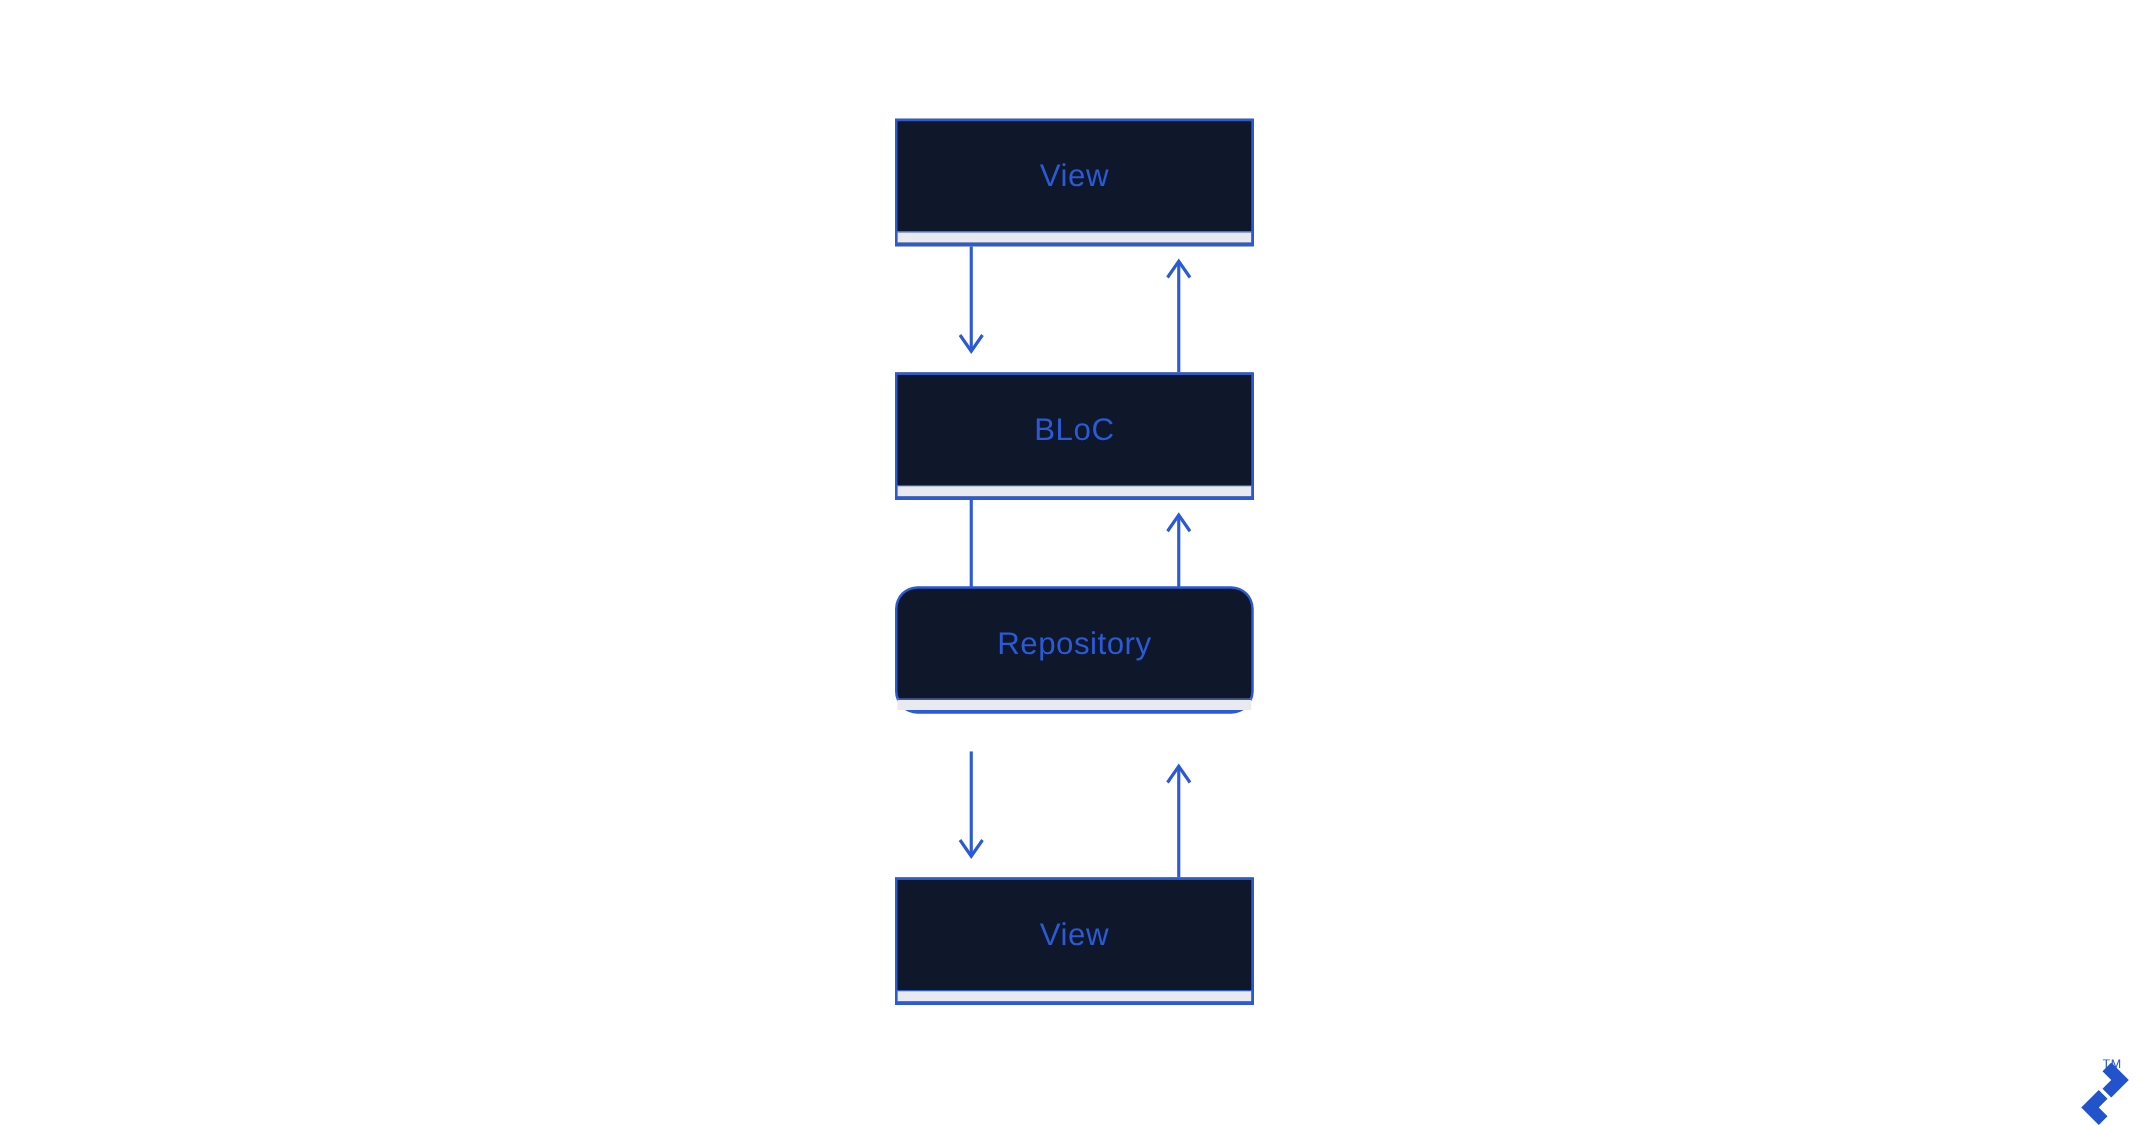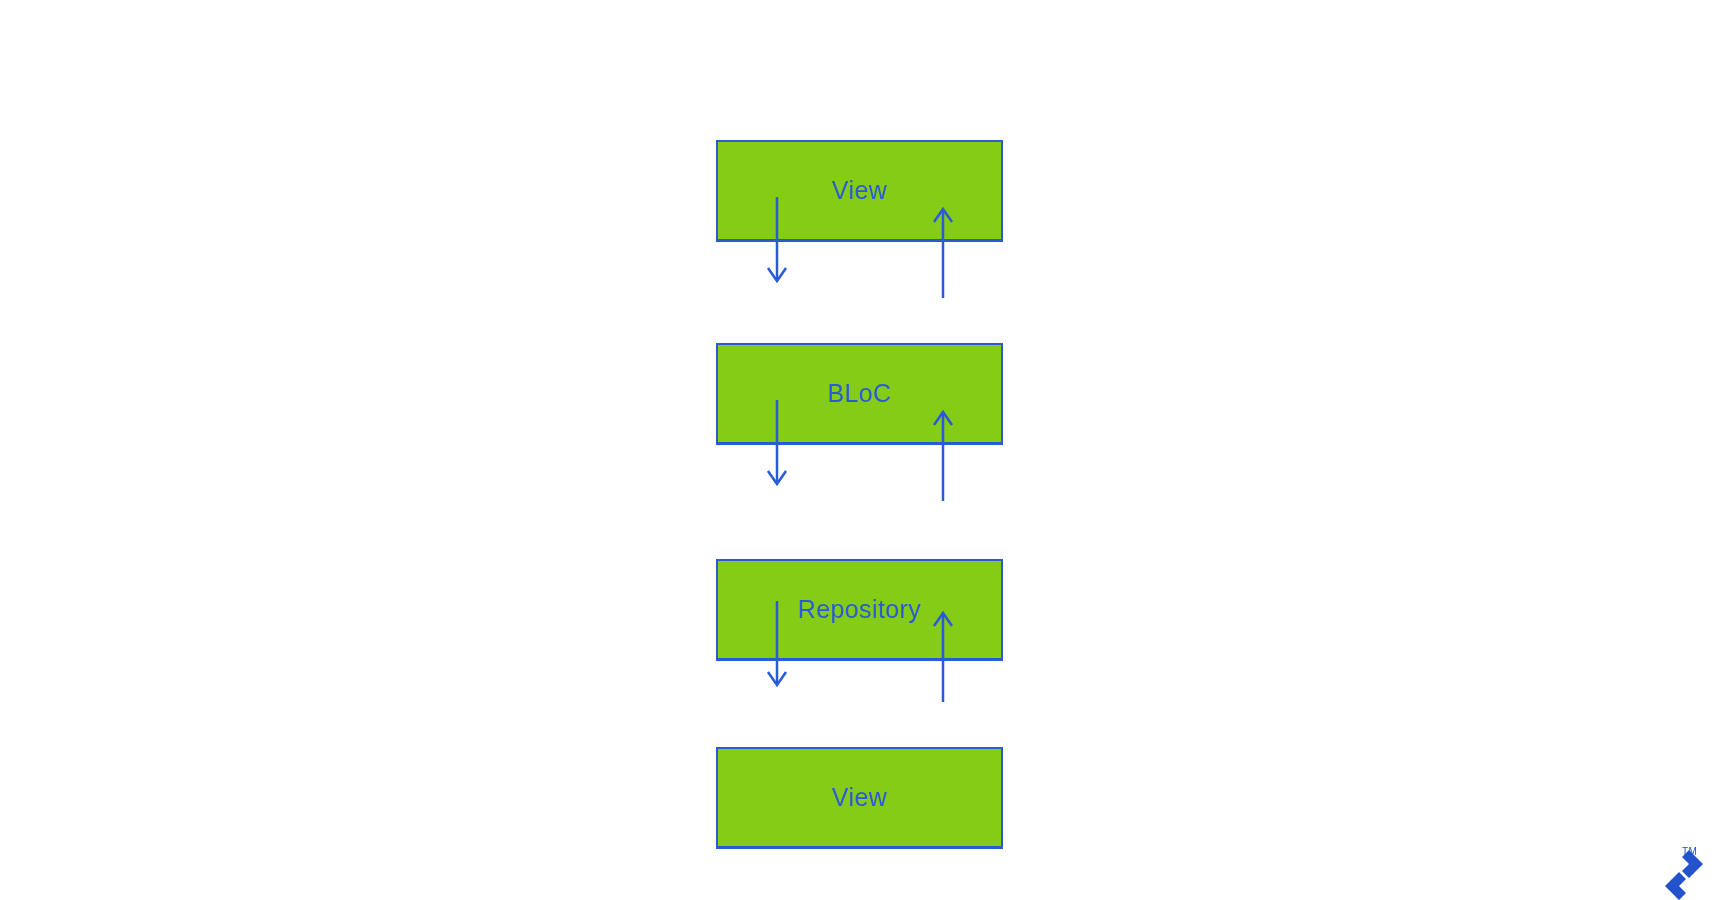--- a/index.html
+++ b/index.html
@@ -15,44 +15,44 @@
   .canvas{position:absolute;left:0;top:0;width:1720px;height:900px;background:var(--bg);}
 
   
   .node{
     position:absolute;
     left:716px;
     width:287px;
     height:102px;
     border:2px solid var(--diagram-blue);
     border-bottom-width:3px;
-    background:#84cc16;
+    background:#0f172a;
     display:flex;
-    margin-top:45px;
+    flex-direction:column;
   }
   .node .node-body{
     flex:1;
     display:flex;
     align-items:center;
     justify-content:center;
   }
   .node .node-label{
     color:var(--diagram-blue);
     font-size:25px;
     letter-spacing:0.4px;
     line-height:1;
   }
   .node .node-strip{
     height:9px;
     background:var(--strip-fill);
     border-top:1px solid var(--diagram-blue);
   }
   .node-view{top:95px;}
   .node-bloc{top:298px;}
-  .node-repository{top:514px;}
+  .node-repository{top:469px;border-radius:18px;}
   .node-data{top:702px;}
 
   
   .edge-layer{
     position:absolute;
     left:716px;
     width:287px;
     height:101px;
   }
   .edge-layer-1{top:197px;}

